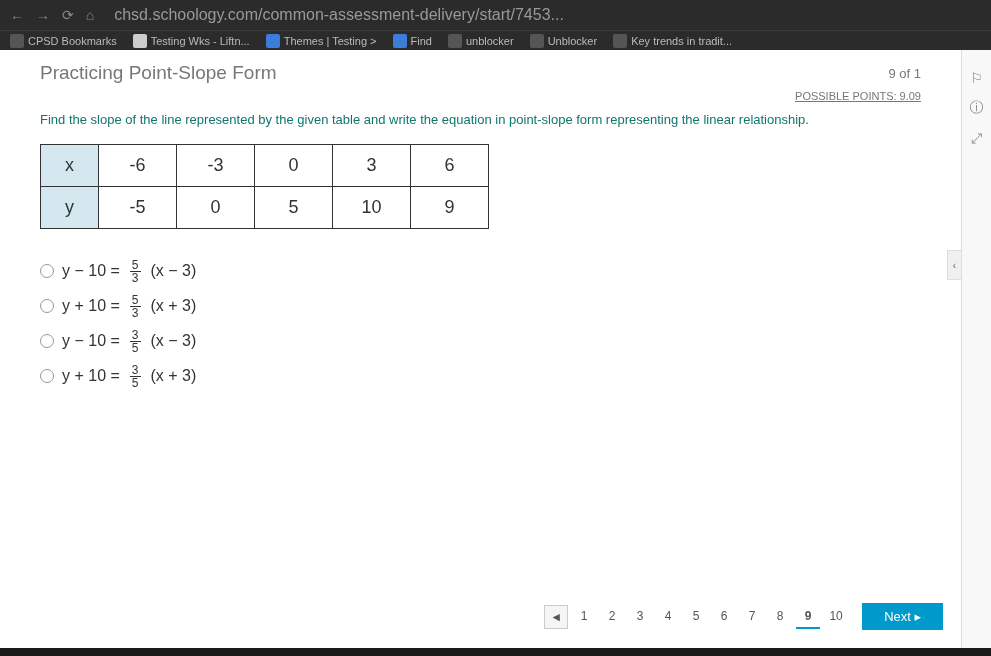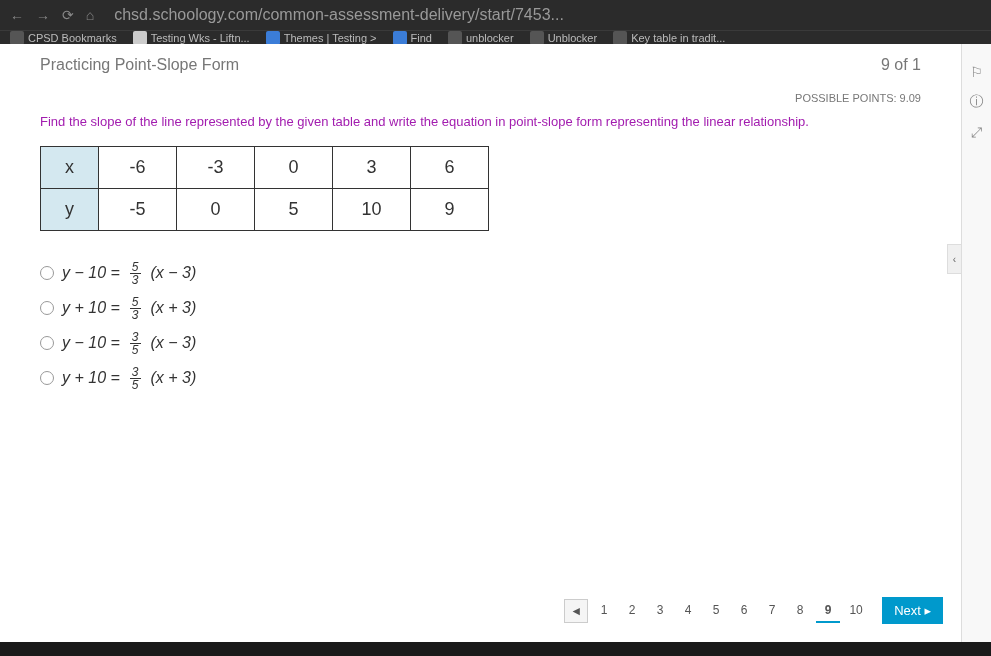--- a/index.html
+++ b/index.html
@@ -2,54 +2,54 @@
 <html><head>
   <meta charset="utf-8">
   <style>
     * { margin: 0; padding: 0; box-sizing: border-box; }
     body { font-family: Arial, sans-serif; background: #1a1a1a; width: 991px; height: 656px; overflow: hidden; }
     
     .browser-top { background: #2b2b2b; height: 30px; display: flex; align-items: center; padding: 0 10px; gap: 12px; }
     .nav-icon { color: #888; font-size: 14px; cursor: pointer; }
     .url-bar { color: #999; font-size: 16px; margin-left: 8px; }
     
-    .bookmarks-bar { background: #2b2b2b; height: 14px; display: flex; align-items: center; padding: 0 10px; gap: 16px; border-top: 1px solid #3a3a3a; }
+    .bookmarks-bar { background: #2b2b2b; height: 20px; display: flex; align-items: center; padding: 0 10px; gap: 16px; border-top: 1px solid #3a3a3a; }
     .bookmark-item { color: #bbb; font-size: 11px; display: flex; align-items: center; gap: 4px; cursor: pointer; }
     .bookmark-icon { width: 14px; height: 14px; background: #555; border-radius: 2px; display: inline-block; }
     .bookmark-icon.blue { background: #3b7dd8; }
     .bookmark-icon.white { background: #ccc; }
     
     .content-wrapper { background: #fff; height: calc(100% - 58px); position: relative; display: flex; }
     
     .main-content { flex: 1; padding: 12px 40px 0 40px; position: relative; }
     
     .page-header { display: flex; justify-content: space-between; align-items: center; }
-    .page-title { color: #777; font-size: 16px; font-weight: 400; }
-    .page-counter { color: #777; font-size: 16px; }
+    .page-title { color: #777; font-size: 19px; font-weight: 400; }
+    .page-counter { color: #777; font-size: 13px; }
     
-    .points-label { text-align: right; color: #777; font-size: 11px; margin-top: 18px; }
+    .points-label { text-align: right; color: #777; font-size: 11px; margin-top: 6px; text-decoration: underline; }
     
-    .instruction { color: #a21caf; font-size: 13px; margin-top: 8px; line-height: 1.5; }
+    .instruction { color: #0f766e; font-size: 13px; margin-top: 8px; line-height: 1.5; }
     
     .data-table { border-collapse: collapse; margin-top: 14px; }
     .data-table td, .data-table th { border: 1px solid #333; width: 78px; height: 42px; text-align: center; font-size: 18px; font-weight: 400; color: #333; }
     .data-table th { background: #d4e8f0; font-weight: 400; width: 58px; }
     
     .options { margin-top: 30px; }
-    .option { display: flex; align-items: center; gap: 8px; margin-bottom: 10px; font-size: 16px; color: #333; font-style: italic; }
+    .option { display: flex; align-items: center; gap: 8px; margin-bottom: 10px; font-size: 16px; color: #333; }
     .radio { width: 14px; height: 14px; border: 1px solid #999; border-radius: 50%; cursor: pointer; flex-shrink: 0; }
     .frac { display: inline-flex; flex-direction: column; align-items: center; font-size: 12px; line-height: 1; vertical-align: middle; margin: 0 2px; }
     .frac .num { border-bottom: 1px solid #333; padding: 0 2px; }
     .frac .den { padding: 0 2px; }
     
     .pagination { position: absolute; bottom: 18px; right: 18px; display: flex; align-items: center; gap: 4px; }
     .page-btn { min-width: 24px; height: 24px; display: flex; align-items: center; justify-content: center; font-size: 12px; color: #555; cursor: pointer; border-bottom: 2px solid transparent; }
     .page-btn.prev { border: 1px solid #ccc; background: #f5f5f5; }
     .page-btn.active { border-bottom: 2px solid #0099cc; font-weight: bold; }
-    .next-btn { background: #0099cc; color: #fff; padding: 6px 12px; font-size: 13px; cursor: pointer; margin-left: 10px; display: flex; align-items: center; gap: 4px; }
+    .next-btn { background: #0099cc; color: #fff; padding: 6px 22px; font-size: 13px; cursor: pointer; margin-left: 10px; display: flex; align-items: center; gap: 4px; }
     
     .sidebar { width: 30px; background: #f8f8f8; border-left: 1px solid #ddd; display: flex; flex-direction: column; align-items: center; padding-top: 20px; gap: 14px; }
     .sidebar-icon { width: 16px; height: 16px; color: #888; font-size: 14px; cursor: pointer; display: flex; align-items: center; justify-content: center; }
     
     .collapse-tab { position: absolute; right: 30px; top: 200px; width: 14px; height: 30px; background: #f0f0f0; border: 1px solid #ddd; border-right: none; display: flex; align-items: center; justify-content: center; font-size: 10px; color: #666; cursor: pointer; }
   </style>
 </head>
 <body>
 
 <div class="browser-top">
@@ -80,21 +80,21 @@
   <div class="bookmark-item">
       <span class="bookmark-icon"></span>
       <span>unblocker</span>
     </div>
   <div class="bookmark-item">
       <span class="bookmark-icon"></span>
       <span>Unblocker</span>
     </div>
   <div class="bookmark-item">
       <span class="bookmark-icon"></span>
-      <span>Key table in tradit...</span>
+      <span>Key trends in tradit...</span>
     </div>
 </div>
 
 <div class="content-wrapper">
   <div class="main-content">
     <div class="page-header">
       <div class="page-title">Practicing Point-Slope Form</div>
       <div class="page-counter">9 of 1</div>
     </div>
     <div class="points-label">POSSIBLE POINTS: 9.09</div>

